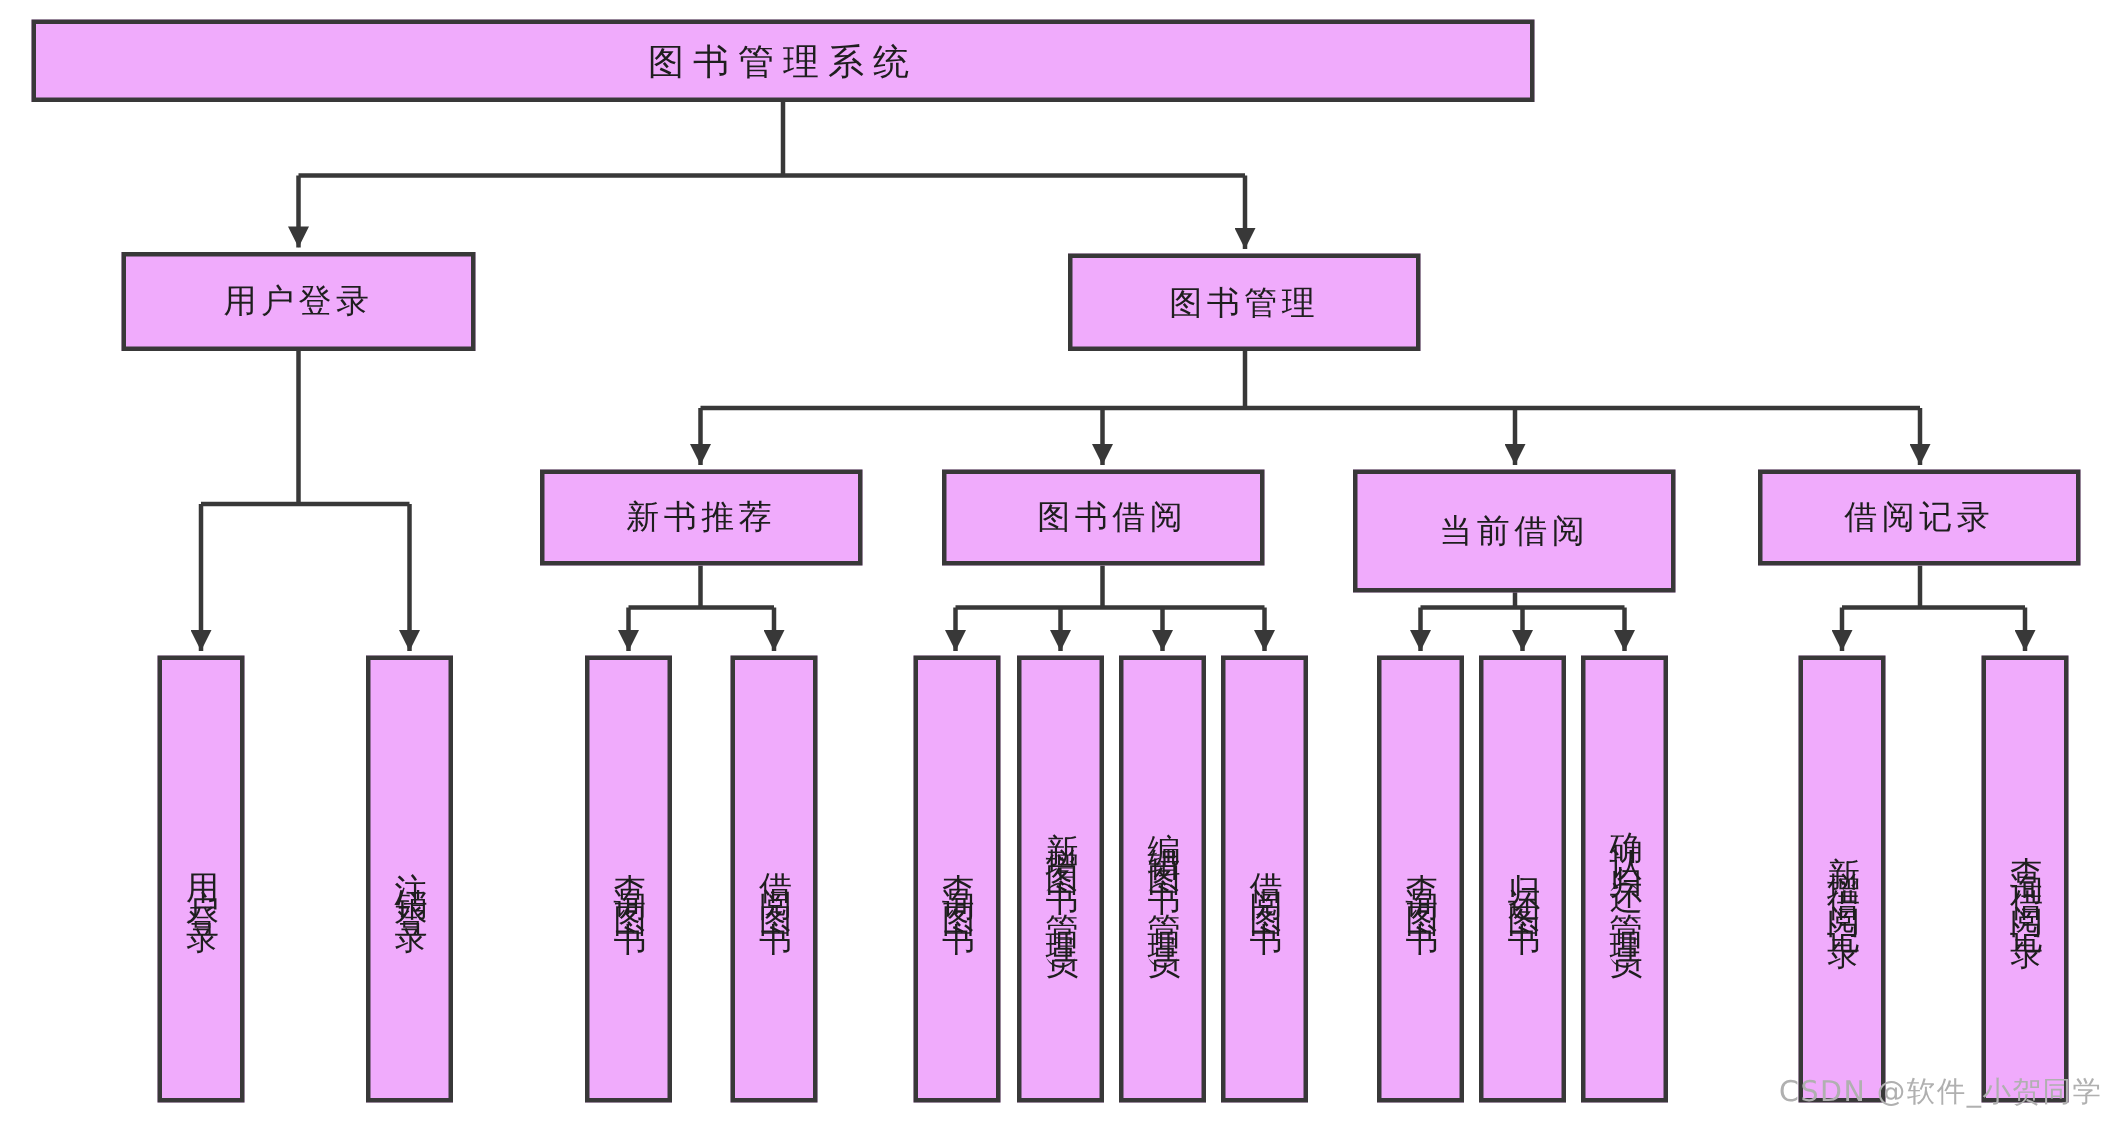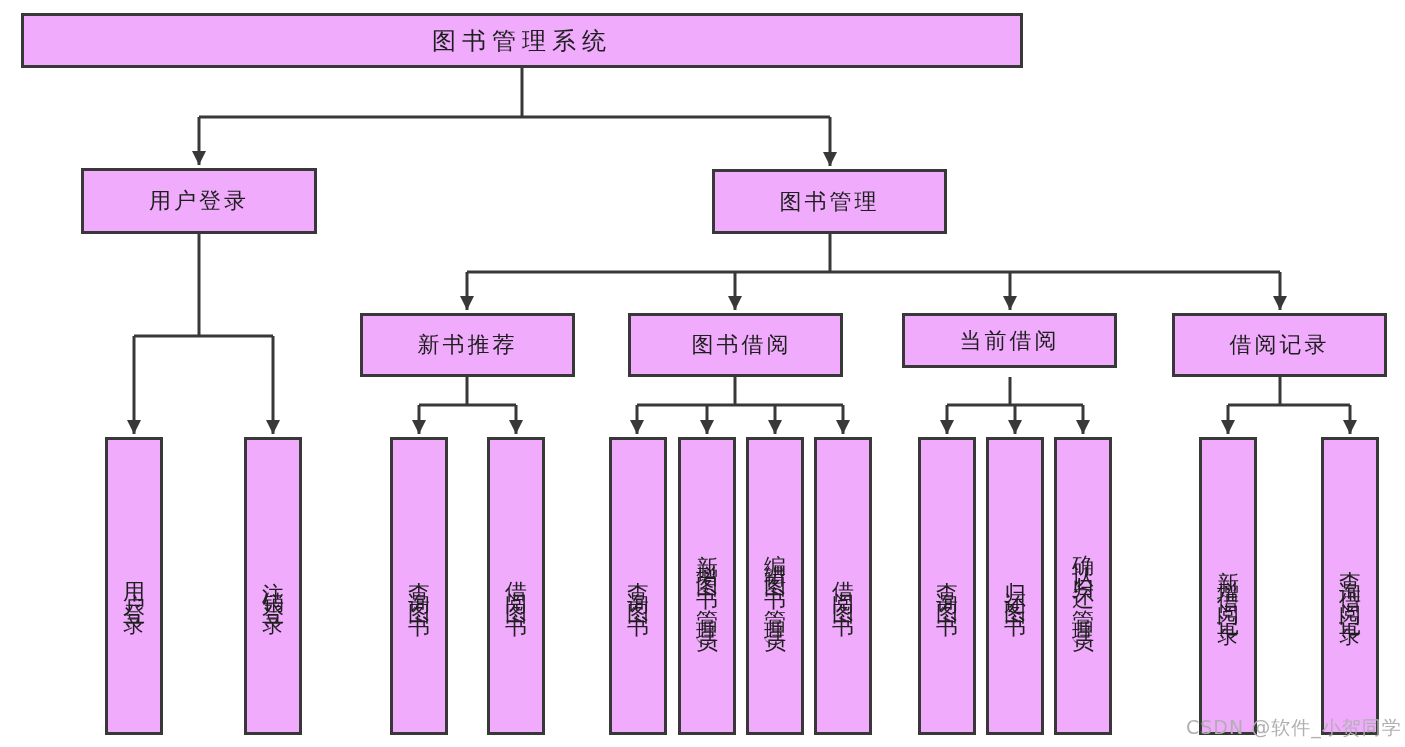--- a/index.html
+++ b/index.html
@@ -88,21 +88,21 @@
   <div class="node h" style="left:712px; top:169px; width:235px; height:65px;">
     <span>图书管理</span>
   </div>
 
   <div class="node h" style="left:360px; top:313px; width:215px; height:64px;font-family:Liberation Mono, monospace;">
     <span>新书推荐</span>
   </div>
   <div class="node h" style="left:628px; top:313px; width:215px; height:64px;padding-left:12px;">
     <span>图书借阅</span>
   </div>
-  <div class="node h" style="left:902px; top:313px; width:215px; height:55px;">
+  <div class="node h" style="left:902px; top:313px; width:215px; height:82px;">
     <span>当前借阅</span>
   </div>
   <div class="node h" style="left:1172px; top:313px; width:215px; height:64px;">
     <span>借阅记录</span>
   </div>
 
   <div class="node v" style="left:105px; top:437px; width:58px; height:298px;">
     <span>用户登录</span>
   </div>
   <div class="node v" style="left:244px; top:437px; width:58px; height:298px;">

